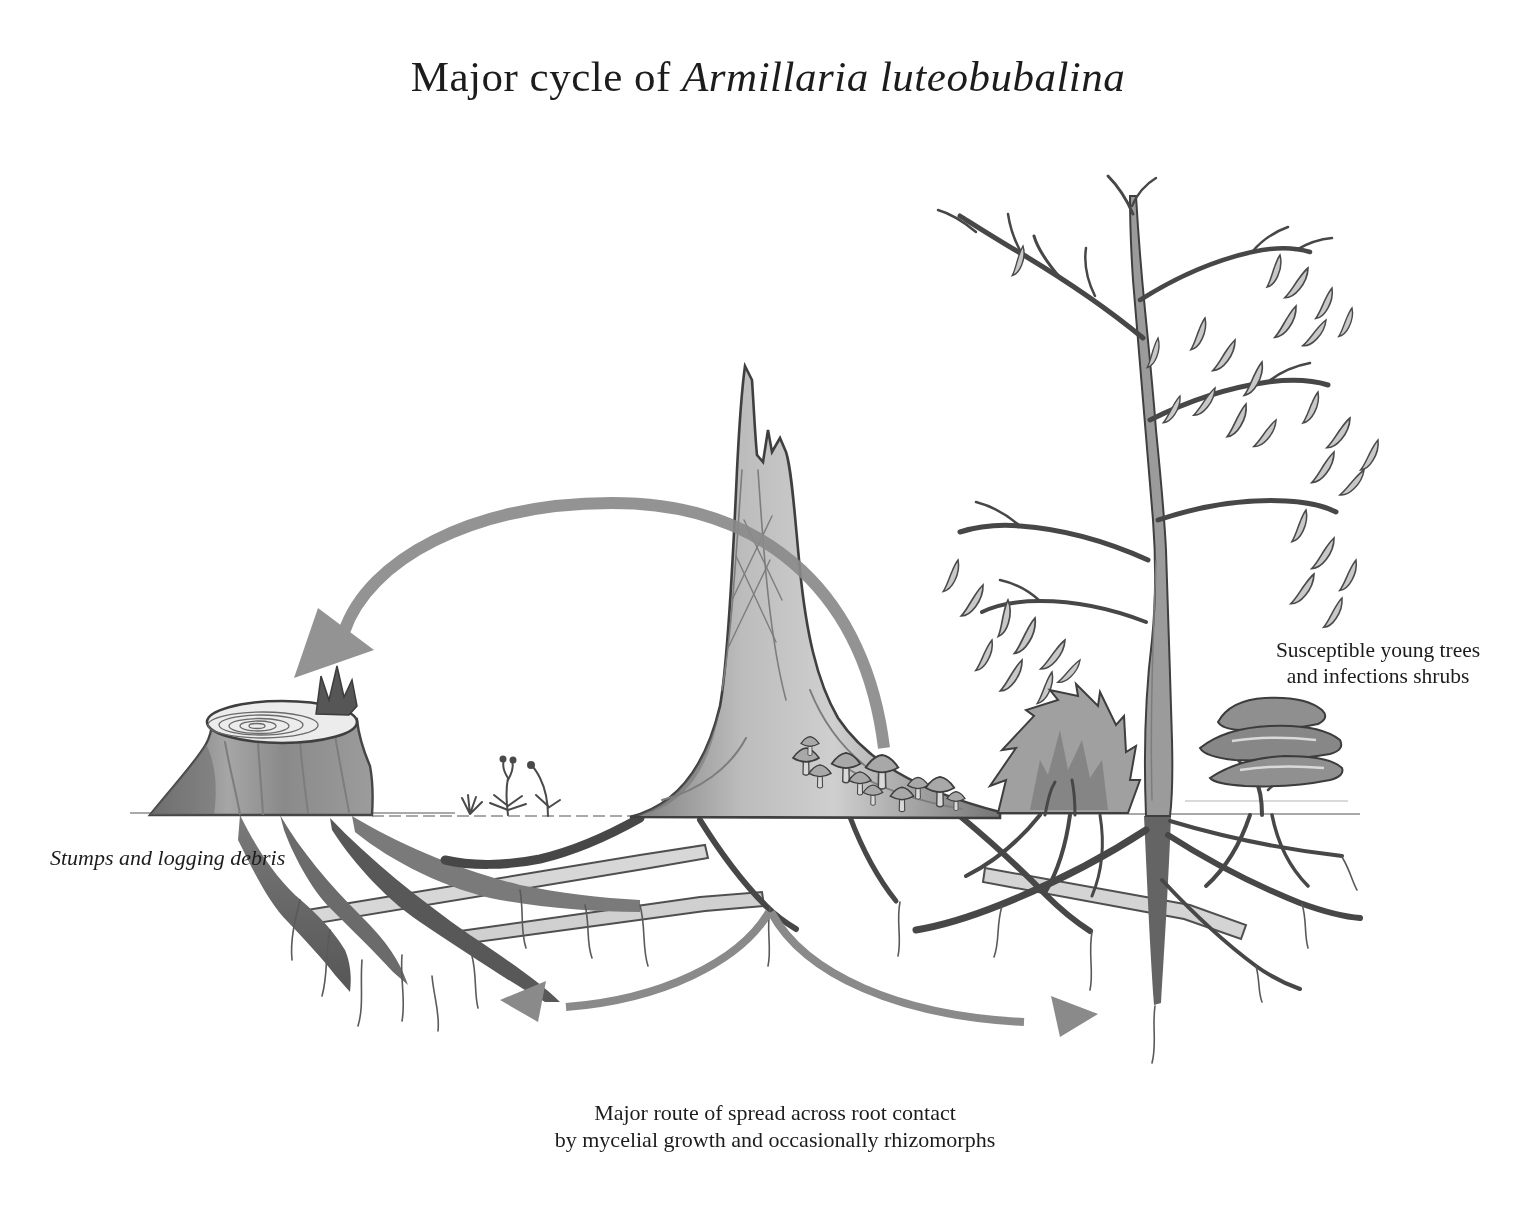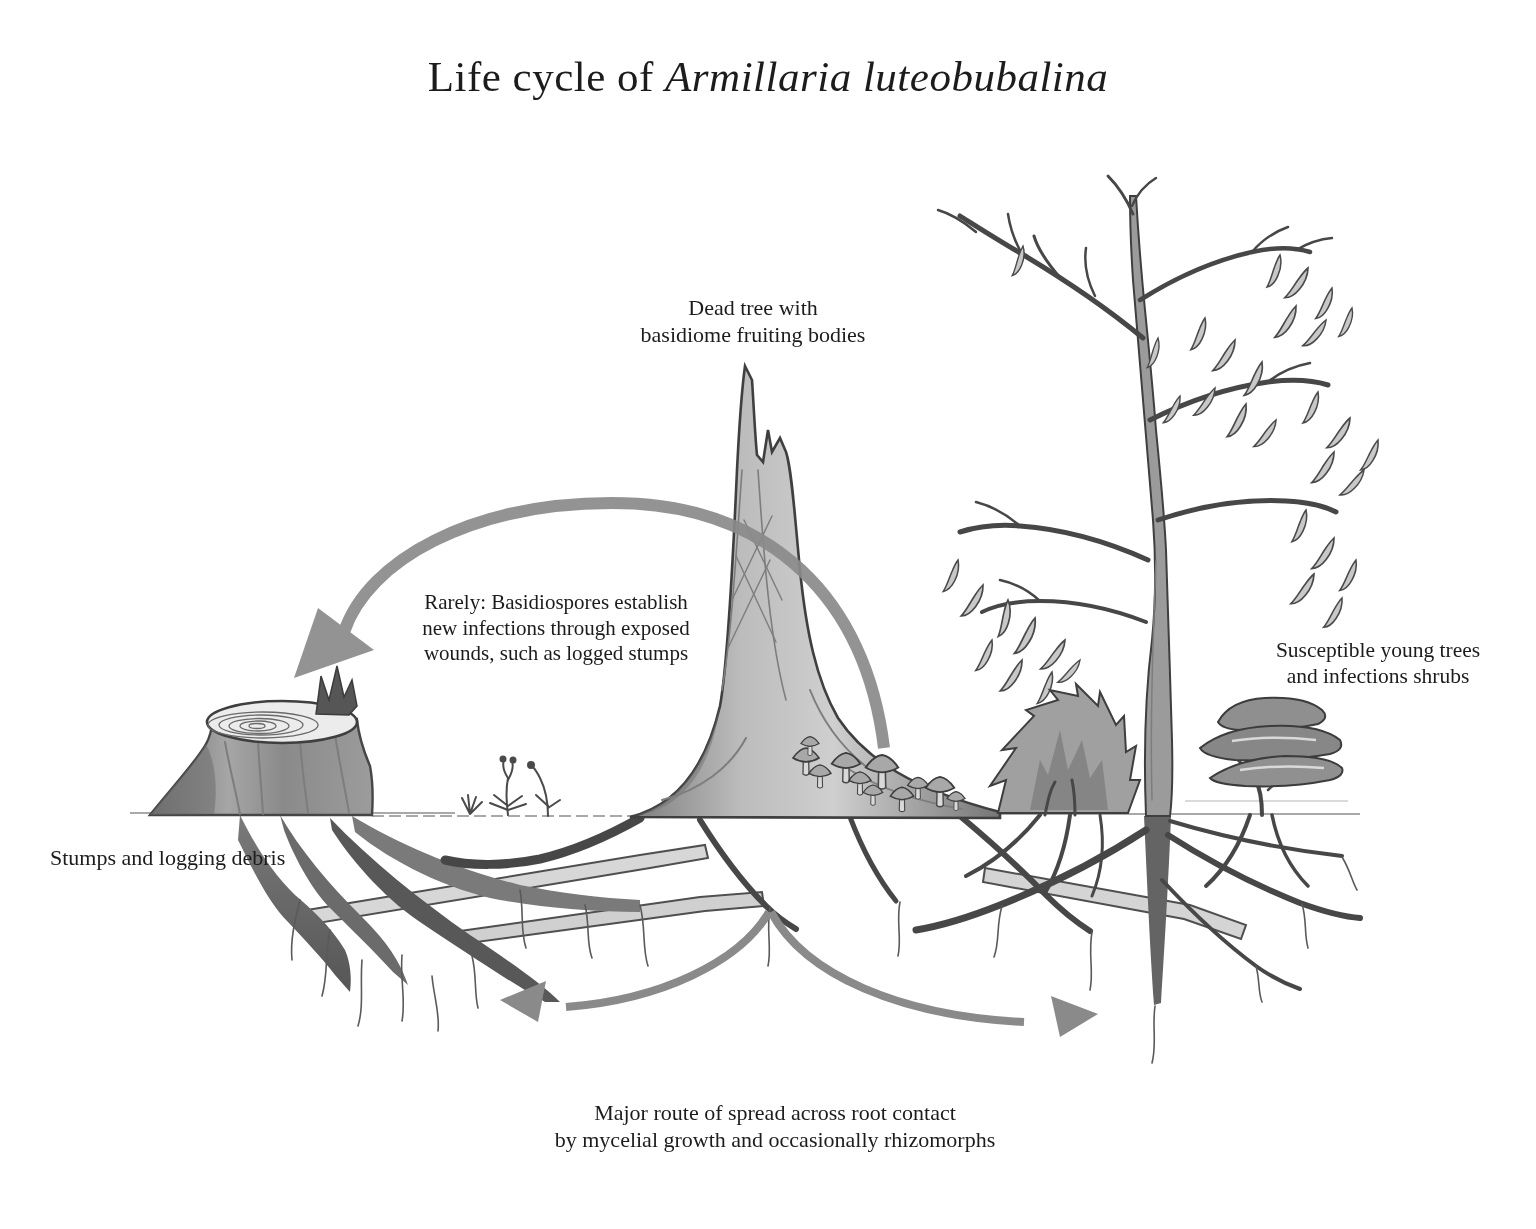--- a/index.html
+++ b/index.html
@@ -27,21 +27,21 @@
     position:absolute;
     font-size:22px;
     line-height:1.22;
     white-space:pre-line;
     color:var(--ink);
   }
   .label.center{text-align:center;}
   .lbl-dead-tree{top:295px;left:573px;width:360px;}
   .lbl-basidiospores{top:590px;left:391px;width:330px;font-size:21px;}
   .lbl-susceptible{top:637px;left:1237px;width:282px;font-size:21.5px;}
-  .lbl-stumps{top:845px;left:50px;}
+  .lbl-stumps{top:845px;left:50px;font-style:italic;}
   .lbl-major-route{top:1100px;left:515px;width:520px;}
   .badge{
     position:absolute;right:0;bottom:0;
     width:304px;height:48px;
     background:var(--badge-bg);
     color:var(--badge-text);
     font-family:"DejaVu Sans Mono","Liberation Mono",monospace;
     font-weight:700;font-size:42px;
     letter-spacing:3px;
     display:flex;align-items:center;justify-content:center;
@@ -306,29 +306,24 @@
       <path class="arrow" stroke-width="8" d="M769,912 C740,962 660,1000 566,1007"></path>
       <polygon class="arrowhead" points="500,1000 546,981 538,1022"></polygon>
     </g>
     <g>
       <path class="arrow" stroke-width="8" d="M771,912 C805,975 900,1016 1024,1022"></path>
       <polygon class="arrowhead" points="1098,1014 1051,996 1060,1037"></polygon>
     </g>
   </svg>
 
   <div class="header">
-    <div class="title"><span>Life cycle of </span><span class="species">Armillaria luteobubalina</span></div>
+    <div class="title"><span>Major cycle of </span><span class="species">Armillaria luteobubalina</span></div>
   </div>
 
-  <div class="label center lbl-dead-tree">Dead tree with
-basidiome fruiting bodies</div>
-
-  <div class="label center lbl-basidiospores">Rarely: Basidiospores establish
-new infections through exposed
-wounds, such as logged stumps</div>
+
 
   <div class="label center lbl-susceptible">Susceptible young trees
 and infections shrubs</div>
 
   <div class="label lbl-stumps">Stumps and logging debris</div>
 
   <div class="label center lbl-major-route">Major route of spread across root contact
 by mycelial growth and occasionally rhizomorphs</div>
 
 

